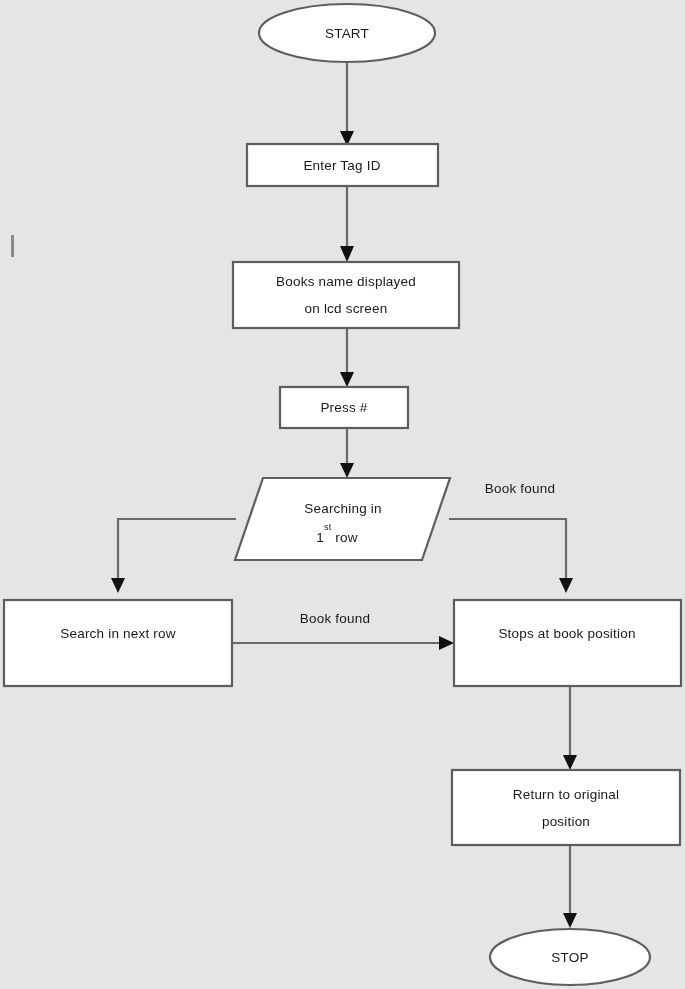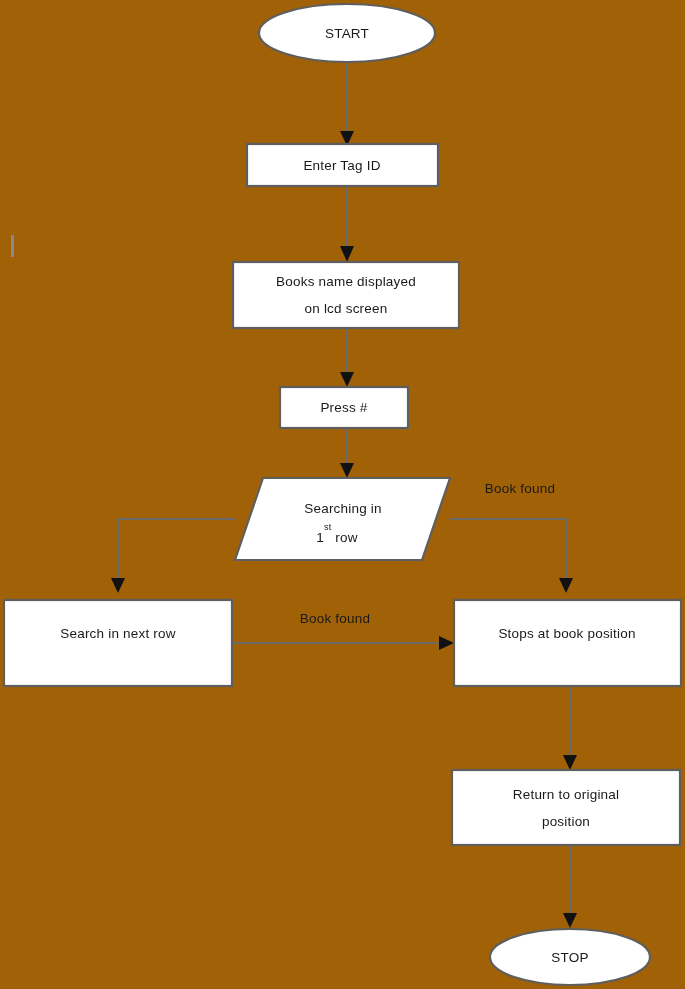--- a/index.html
+++ b/index.html
@@ -8,21 +8,21 @@
     padding: 0;
     background: #ffffff;
   }
   body {
     font-family: "Liberation Sans", sans-serif;
   }
   #flowchart-root {
     position: relative;
     width: 685px;
     height: 989px;
-    background: #a16207;
+    background: #e5e5e5;
     overflow: hidden;
   }
   #flow-svg {
     position: absolute;
     left: 0;
     top: 0;
     width: 685px;
     height: 989px;
   }
   .node-text {

